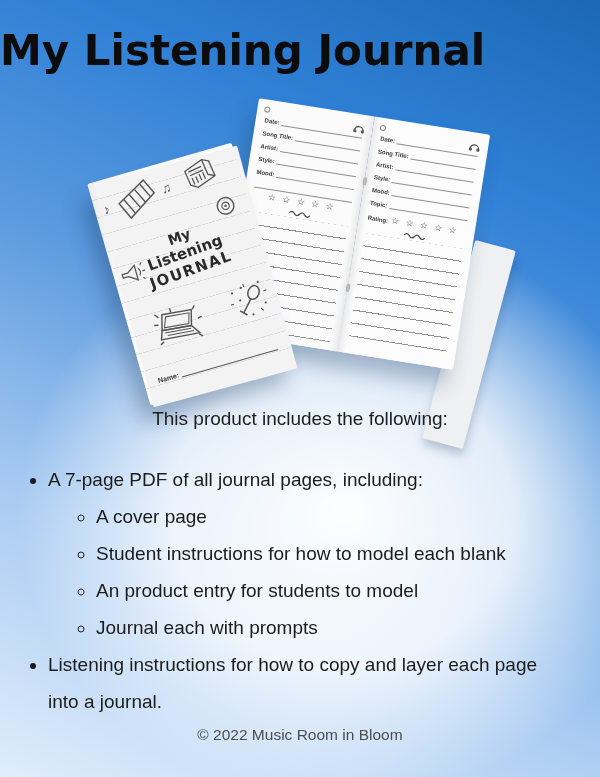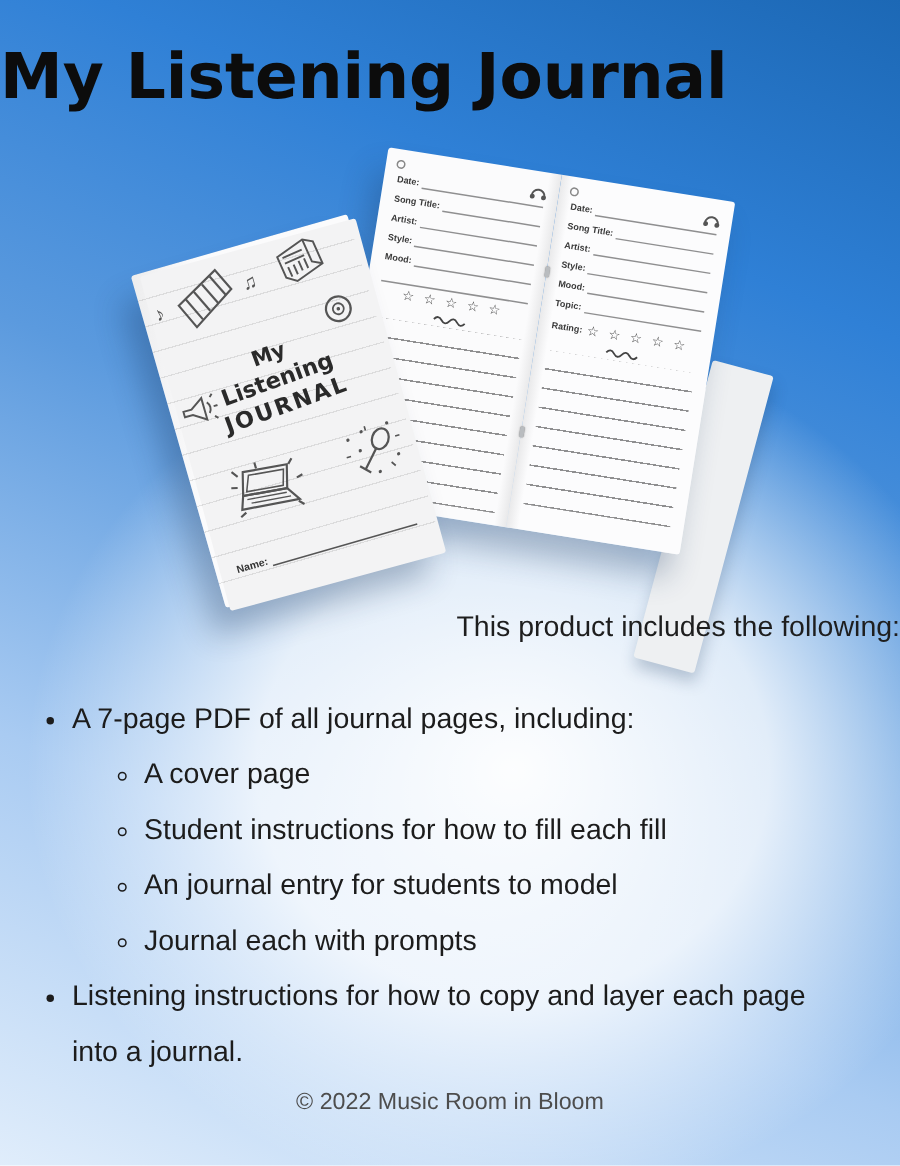--- a/index.html
+++ b/index.html
@@ -80,21 +80,21 @@
   .cover-title .l1 { font-size:14px; font-weight:bold; }
   .cover-title .l2 { font-size:15px; font-weight:bold; }
   .cover-title .l3 { font-size:15px; font-weight:bold; letter-spacing:1.5px; }
   .name-row { position:absolute; left:14px; right:12px; bottom:18px; display:flex; align-items:flex-end; }
   .name-row .flabel { font-size:7px; font-weight:bold; color:#333; }
   .name-row .fline { flex:1; border-bottom:1px solid #555; margin-left:3px; }
 
   
   .intro {
     position:absolute; top:408px; left:0; width:100%;
-    text-align:right; font-size:19px; color:#1e1e1e;
+    text-align:center; font-size:19px; color:#1e1e1e;
   }
   .bullets {
     position:absolute; top:461px; left:0; width:553px;
     font-size:19px; color:#1c1c1c; line-height:37px;
   }
   ul.lvl1 { list-style-type:disc; padding-left:48px; }
   ul.lvl2 { list-style-type:circle; padding-left:48px; }
   .footer {
     position:absolute; top:726px; left:0; width:100%;
     text-align:center; font-size:15.5px; color:#4d4d4d;
@@ -296,21 +296,21 @@
   </div>
 </div>
 
 <p class="intro">This product includes the following:</p>
 
 <div class="bullets">
   <ul class="lvl1">
     <li>A 7-page PDF of all journal pages, including:</li>
     <ul class="lvl2">
       <li>A cover page</li>
-      <li>Student instructions for how to fill each fill</li>
-      <li>An journal entry for students to model</li>
+      <li>Student instructions for how to model each blank</li>
+      <li>An product entry for students to model</li>
       <li>Journal each with prompts</li>
     </ul>
     <li>Listening instructions for how to copy and layer each page into a journal.</li>
   </ul>
 </div>
 
 <p class="footer">© 2022 Music Room in Bloom</p>
 
 </body></html>

